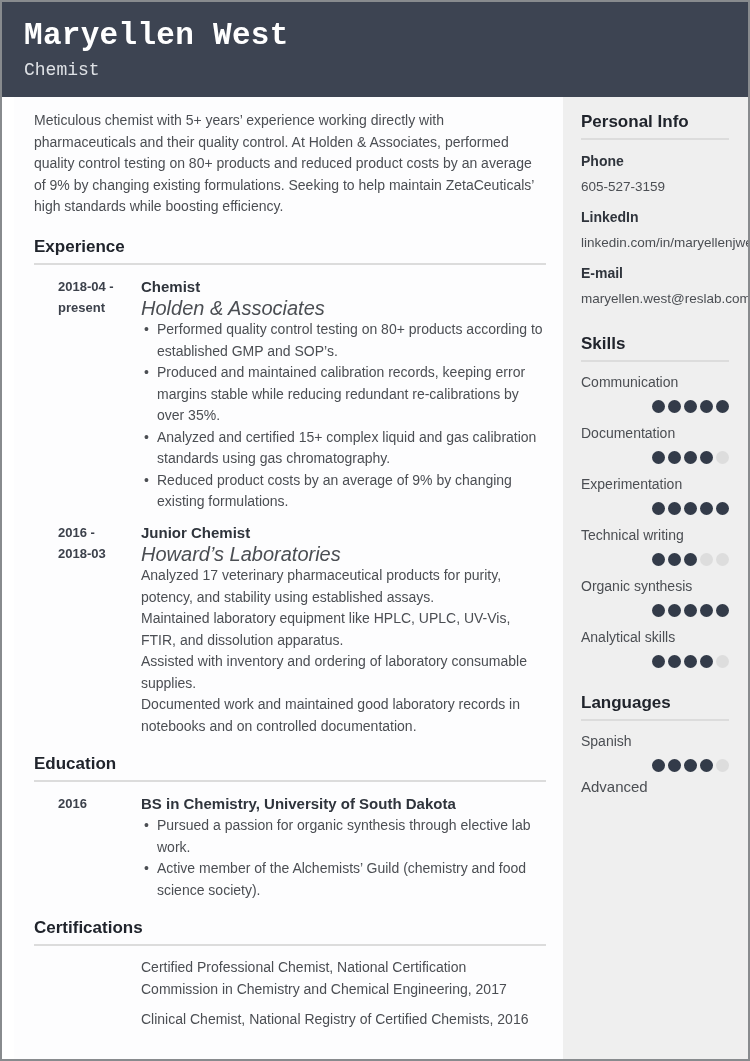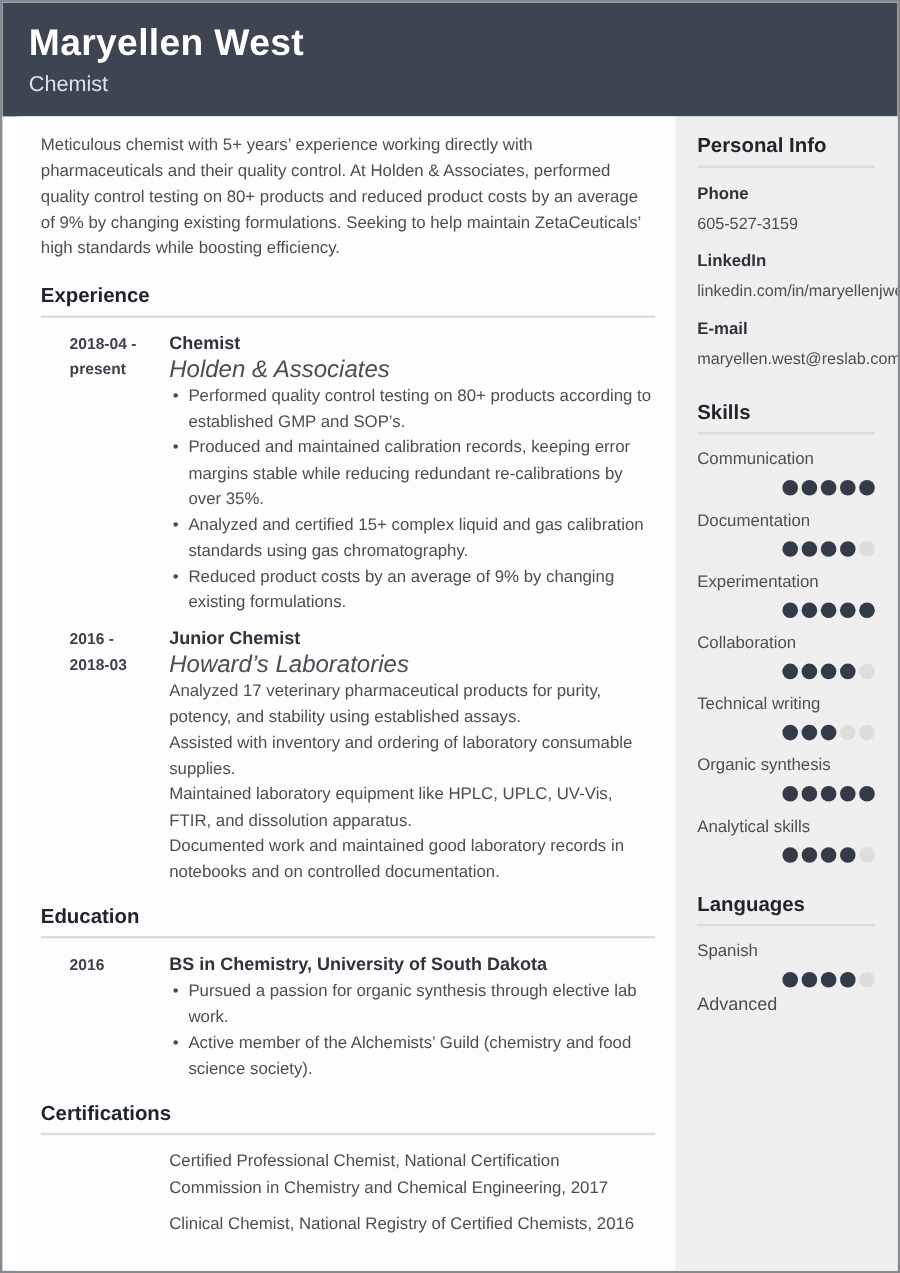--- a/index.html
+++ b/index.html
@@ -5,21 +5,21 @@
   :root{
     --navy:#3d4452; --sidebar-bg:#efefef; --rule:#dcdcdc; --heading:#20242c;
     --body-text:#4b4e53; --title-text:#2f343c; --date-text:#3c414b;
     --dot-filled:#333b49; --dot-empty:#dddddd; --page-border:#888b8e; --subtitle:#dfe2e6;
   }
   html,body{margin:0;padding:0;background:#fff;}
   .page{
     width:750px;height:1061px;box-sizing:border-box;border:2px solid var(--page-border);
     font-family:"Liberation Sans", sans-serif;overflow:hidden;background:#fff;
   }
-  .header{background:var(--navy);height:95px;box-sizing:border-box;padding:17px 20px 0 22px;}
+  .header{background:var(--navy);height:95px;box-sizing:border-box;padding:17px 20px 0 22px;font-family:Liberation Mono, monospace;}
   .header h1{margin:0;color:#ffffff;font-size:31px;line-height:34px;font-weight:bold;letter-spacing:.3px;}
   .header .subtitle{color:var(--subtitle);font-size:18px;margin-top:7px;}
   .bodywrap{display:flex;height:calc(100% - 95px);padding-left:12px;}
   .main{flex:1;min-width:0;background:#fdfdfe;padding:13px 17px 0 20px;}
   .sidebar{flex:none;width:185px;box-sizing:border-box;background:var(--sidebar-bg);padding:15px 19px 0 18px;}
   .sec{
     font-size:17px;font-weight:bold;color:var(--heading);margin:17px 0 11px 0;
     padding-bottom:6px;border-bottom:2px solid var(--rule);
   }
   .main .sec.first{margin-top:19px;}
@@ -82,22 +82,22 @@
 
       <div class="entry">
         <div class="edate">
           <div>2016 -</div>
           <div>2018-03</div>
         </div>
         <div class="econtent">
           <div class="etitle">Junior Chemist</div>
           <div class="ecompany">Howard’s Laboratories</div>
           <p class="eline">Analyzed 17 veterinary pharmaceutical products for purity, potency, and stability using established assays.</p>
+          <p class="eline">Maintained laboratory equipment like HPLC, UPLC, UV-Vis, FTIR, and dissolution apparatus.</p>
           <p class="eline">Assisted with inventory and ordering of laboratory consumable supplies.</p>
-          <p class="eline">Maintained laboratory equipment like HPLC, UPLC, UV-Vis, FTIR, and dissolution apparatus.</p>
           <p class="eline">Documented work and maintained good laboratory records in notebooks and on controlled documentation.</p>
         </div>
       </div>
 
       <h2 class="sec">Education</h2>
 
       <div class="entry">
         <div class="edate">
           <div>2016</div>
         </div>
@@ -165,30 +165,20 @@
         <div class="skill-name">Experimentation</div>
         <div class="dots">
             <span class="dot filled"></span>
             <span class="dot filled"></span>
             <span class="dot filled"></span>
             <span class="dot filled"></span>
             <span class="dot filled"></span>
           </div>
       </div>
       <div class="skill">
-        <div class="skill-name">Collaboration</div>
-        <div class="dots">
-            <span class="dot filled"></span>
-            <span class="dot filled"></span>
-            <span class="dot filled"></span>
-            <span class="dot filled"></span>
-            <span class="dot"></span>
-          </div>
-      </div>
-      <div class="skill">
         <div class="skill-name">Technical writing</div>
         <div class="dots">
             <span class="dot filled"></span>
             <span class="dot filled"></span>
             <span class="dot filled"></span>
             <span class="dot"></span>
             <span class="dot"></span>
           </div>
       </div>
       <div class="skill">

